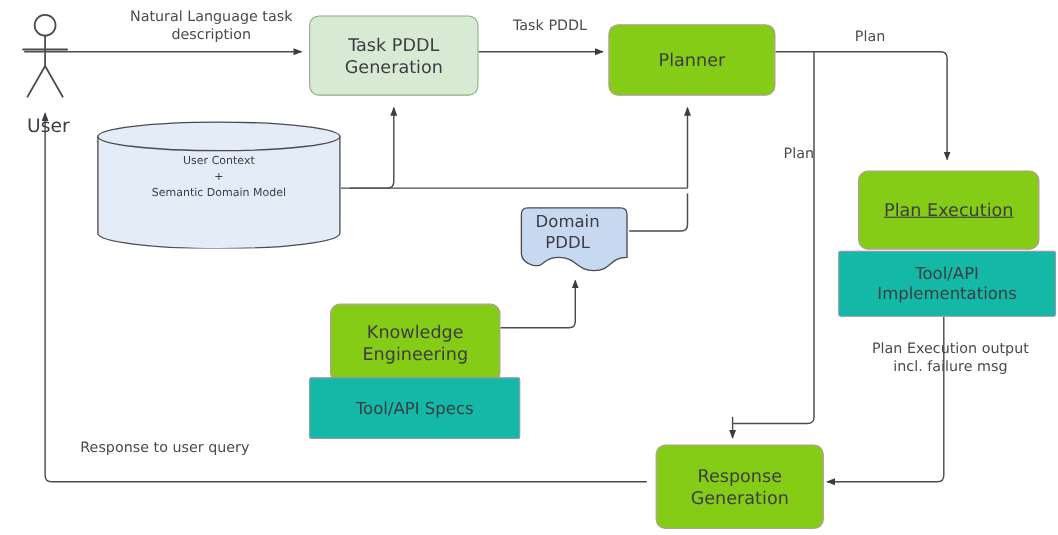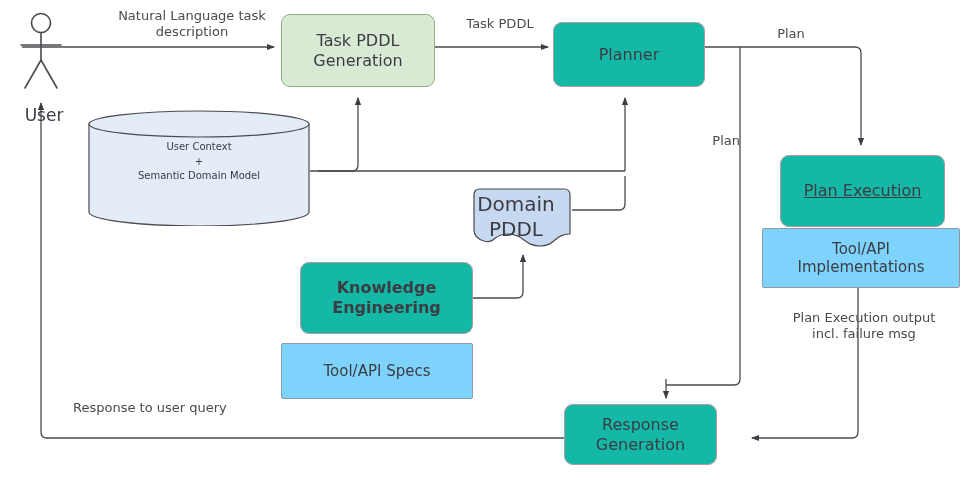--- a/index.html
+++ b/index.html
@@ -37,25 +37,25 @@
   }
   .rbox {
     border-radius: 9px;
     border: 1.3px solid #b09a9d;
   }
   .green {
     background: #d9ead4;
     border-color: #8fae86;
   }
   .pink {
+    background: #84cc16;
+    border-color: #b79a9d;
+  }
+  .bluebox {
     background: #14b8a6;
-    border-color: #b79a9d;
-  }
-  .bluebox {
-    background: #7dd3fc;
     border: 1.3px solid #8f98a6;
     border-radius: 2px;
   }
   .edge-label {
     position: absolute;
     color: #4a4a50;
     font-size: 13px;
     line-height: 1.25;
     text-align: center;
     white-space: pre-line;
@@ -88,21 +88,21 @@
     top: 188px;
     width: 106px;
     height: 60px;
   }
   #doc-text {
     position: absolute;
     left: 466px;
     top: 192px;
     width: 100px;
     text-align: center;
-    font-size: 20px;
+    font-size: 15px;
     color: #3c3c43;
     line-height: 1.25;
     white-space: pre-line;
   }
   #stick {
     position: absolute;
     left: 8px;
     top: 8px;
     width: 76px;
     height: 88px;
@@ -188,40 +188,40 @@
 
   <div class="node rbox pink t16" style="left:780px; top:155px; width:165px; height:72px;text-decoration:underline;">
     <span class="node-label">Plan Execution</span>
   </div>
 
   <div class="node bluebox t15" style="left:762px; top:228px; width:198px; height:60px;">
     <span class="node-label">Tool/API
 Implementations</span>
   </div>
 
-  <div class="node rbox pink t16" style="left:300px; top:262px; width:173px; height:72px;font-weight:bold;">
+  <div class="node rbox pink t16" style="left:300px; top:276px; width:155px; height:72px;">
     <span class="node-label">Knowledge
 Engineering</span>
   </div>
 
   <div class="node bluebox t15" style="left:281px; top:343px; width:192px; height:56px;">
     <span class="node-label">Tool/API Specs</span>
   </div>
 
   <svg id="docshape" viewBox="0 0 106 60">
     <path d="M8,7 Q8,1 14,1 L98,1 Q104,1 104,7 L104,46
              C88,46 90,58 74,58
              C58,58 58,46 42,46
              C26,46 30,56 18,53
              Q8,50 8,42 Z" fill="#c7d9f1" stroke="#4a4a50" stroke-width="1.2"></path>
   </svg>
   <div id="doc-text">Domain
 PDDL</div>
 
-  <div class="node rbox pink t16" style="left:564px; top:404px; width:153px; height:61px;">
+  <div class="node rbox pink t16" style="left:596px; top:404px; width:153px; height:77px;">
     <span class="node-label">Response
 Generation</span>
   </div>
 
   <div class="edge-label" style="left:97px; top:8px; width:190px;">Natural Language task
 description</div>
 
   <div class="edge-label" style="left:452px; top:16px; width:96px;">Task PDDL</div>
 
   <div class="edge-label" style="left:761px; top:26px; width:60px;">Plan</div>

